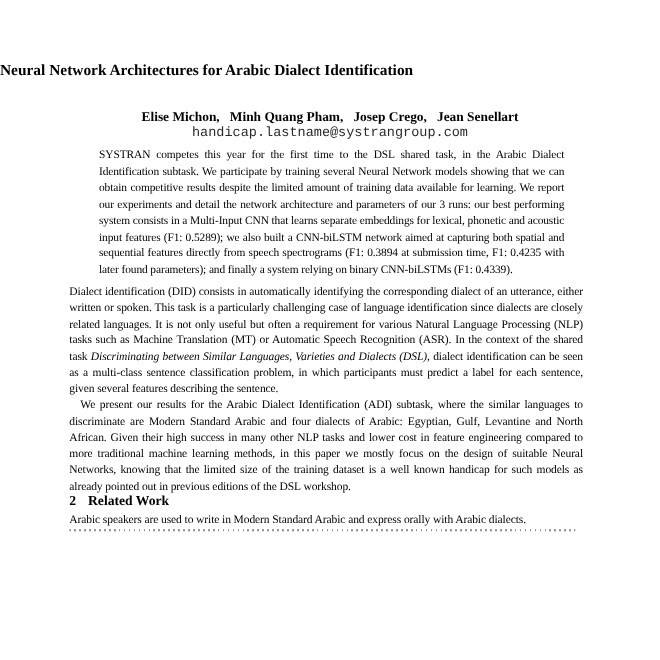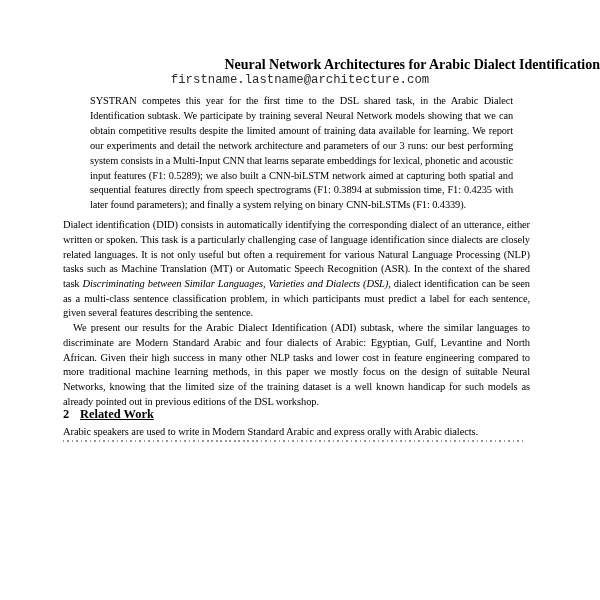--- a/index.html
+++ b/index.html
@@ -10,21 +10,21 @@
   }
   .page {
     position: relative;
     width: 600px; height: 600px;
     overflow: hidden;
     font-family: "Liberation Serif", "DejaVu Serif", serif;
     color: #000;
   }
   .title {
     margin: 0; padding-top: 56px;
-    text-align: right;
+    text-align: left;
     font-size: 14px; line-height: 17px; font-weight: bold;
   }
   .authors {
     margin-top: 26px;
     text-align: center;
     font-size: 12.2px; line-height: 15px; font-weight: bold;
     white-space: pre;
   }
   .affiliation {
     margin-top: 13px;
@@ -47,21 +47,21 @@
     margin: 7px 15px 0 90px;
     width: 423px;
     text-align: justify;
     font-size: 10.4px; line-height: 14.9px;
     letter-spacing: -0.1px;
   }
   .section-heading {
     margin: 4px 0 0 63px;
     font-size: 12.4px; line-height: 15px; font-weight: bold;
   }
-  .section-heading.related { margin-top: -2px; text-decoration: underline; }
+  .section-heading.related { margin-top: -2px; }
   .sec-num { display: inline-block; min-width: 17px; }
   .para {
     margin: 0 0 0 63px;
     width: 467px;
     text-align: justify;
     font-size: 10.5px; line-height: 14.7px;
     letter-spacing: -0.1px;
   }
   .para.first { margin-top: 5px; }
   .para.indent { text-indent: 10px; }
@@ -81,23 +81,24 @@
       transparent 1.5px, transparent 4.5px);
   }
 </style>
 </head>
 <body>
 
 <div class="page">
 
   <h1 class="title">Neural Network Architectures for Arabic Dialect Identification</h1>
 
+  <div class="authors">Elise Michon,   Minh Quang Pham,   Josep Crego,   Jean Senellart</div>
 
 
-  <div class="email">firstname.lastname@architecture.com</div>
+  <div class="email">handicap.lastname@systrangroup.com</div>
 
 
   <div class="abstract-text">SYSTRAN competes this year for the first time to the DSL shared task, in the Arabic Dialect Identification subtask. We participate by training several Neural Network models showing that we can obtain competitive results despite the limited amount of training data available for learning. We report our experiments and detail the network architecture and parameters of our 3 runs: our best performing system consists in a Multi-Input CNN that learns separate embeddings for lexical, phonetic and acoustic input features (F1: 0.5289); we also built a CNN-biLSTM network aimed at capturing both spatial and sequential features directly from speech spectrograms (F1: 0.3894 at submission time, F1: 0.4235 with later found parameters); and finally a system relying on binary CNN-biLSTMs (F1: 0.4339).</div>
 
 
   <p class="para first"><span>Dialect identification (DID) consists in automatically identifying the corresponding dialect of an utterance, either written or spoken. This task is a particularly challenging case of language identification since dialects are closely related languages. It is not only useful but often a requirement for various Natural Language Processing (NLP) tasks such as Machine Translation (MT) or Automatic Speech Recognition (ASR). In the context of the shared task </span><span class="ital">Discriminating between Similar Languages, Varieties and Dialects (DSL)</span><span>, dialect identification can be seen as a multi-class sentence classification problem, in which participants must predict a label for each sentence, given several features describing the sentence.</span></p>
 
   <p class="para indent">We present our results for the Arabic Dialect Identification (ADI) subtask, where the similar languages to discriminate are Modern Standard Arabic and four dialects of Arabic: Egyptian, Gulf, Levantine and North African. Given their high success in many other NLP tasks and lower cost in feature engineering compared to more traditional machine learning methods, in this paper we mostly focus on the design of suitable Neural Networks, knowing that the limited size of the training dataset is a well known handicap for such models as already pointed out in previous editions of the DSL workshop.</p>
 
   <h3 class="section-heading related"><span class="sec-num">2</span><span>Related Work</span></h3>

